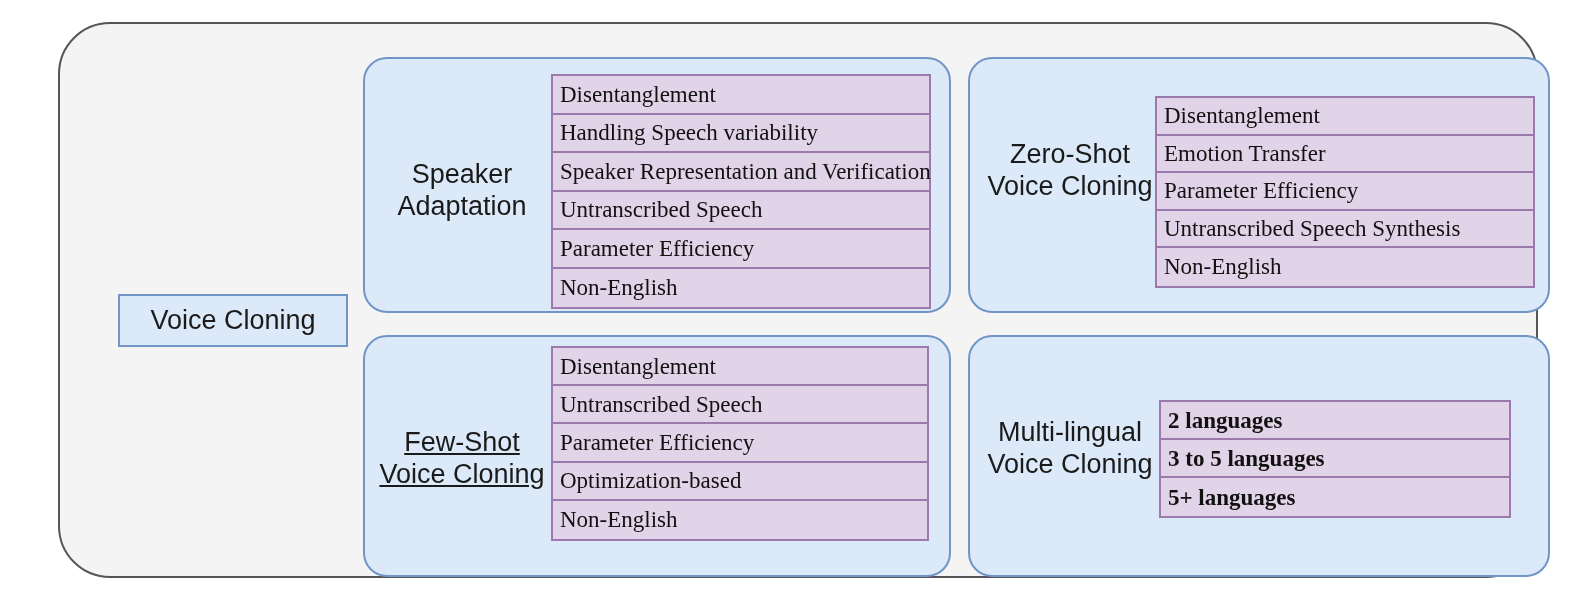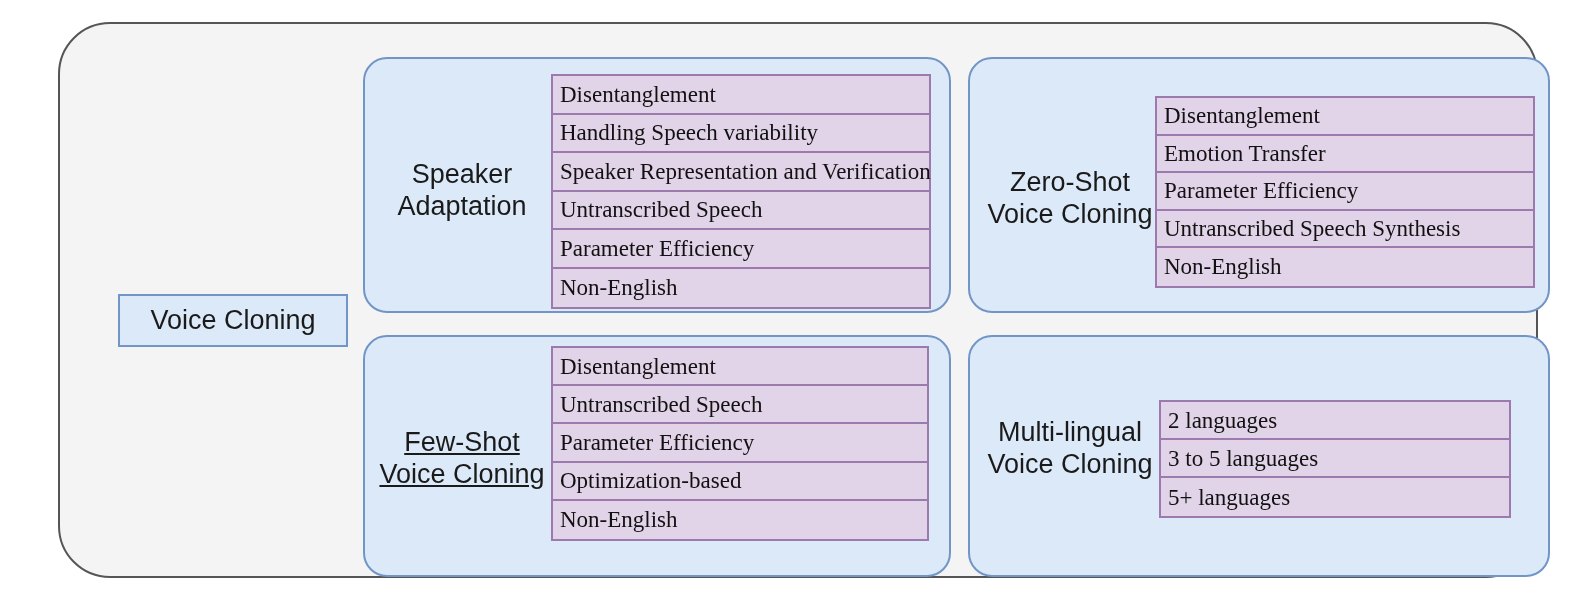--- a/index.html
+++ b/index.html
@@ -67,21 +67,21 @@
   .panel-label {
     position: absolute;
     font-family: "Liberation Sans", sans-serif;
     font-size: 27px;
     color: #1a1a1a;
     line-height: 1.18;
     text-align: center;
     white-space: pre-line;
   }
   #label-speaker-adaptation { left: 8px;  top: 100px;  width: 178px; }
-  #label-zero-shot          { left: 10px; top: 108px;  width: 180px; text-align: center; }
+  #label-zero-shot          { left: 10px; top: 80px;  width: 180px; text-align: center; }
   #label-few-shot           { left: 8px;  top: 90px;  width: 178px; text-decoration: underline; }
   #label-multi-lingual      { left: 10px; top: 80px;  width: 180px; }
 
   
   .item-table {
     position: absolute;
     box-sizing: border-box;
     border: 2px solid #9c7aae;
     background: #e2d4e8;
   }
@@ -106,21 +106,21 @@
   
   #table-speaker-adaptation { left: 186px; top: 15px;  width: 380px; }
   #table-speaker-adaptation .item-row { height: 38.5px; }
 
   #table-zero-shot          { left: 185px; top: 37px;  width: 380px; }
   #table-zero-shot .item-row { height: 37.5px; }
 
   #table-few-shot           { left: 186px; top: 9px;   width: 378px; }
   #table-few-shot .item-row { height: 38.2px; }
 
-  #table-multi-lingual      { left: 189px; top: 63px;  width: 352px; }
+  #table-multi-lingual      { left: 189px; top: 63px;  width: 352px; font-weight: bold; }
   #table-multi-lingual .item-row { height: 38px; }
 </style>
 </head>
 <body>
 
 <div id="outer-container">
 
   <div id="root-node">
     <span class="root-label">Voice Cloning</span>
   </div>

